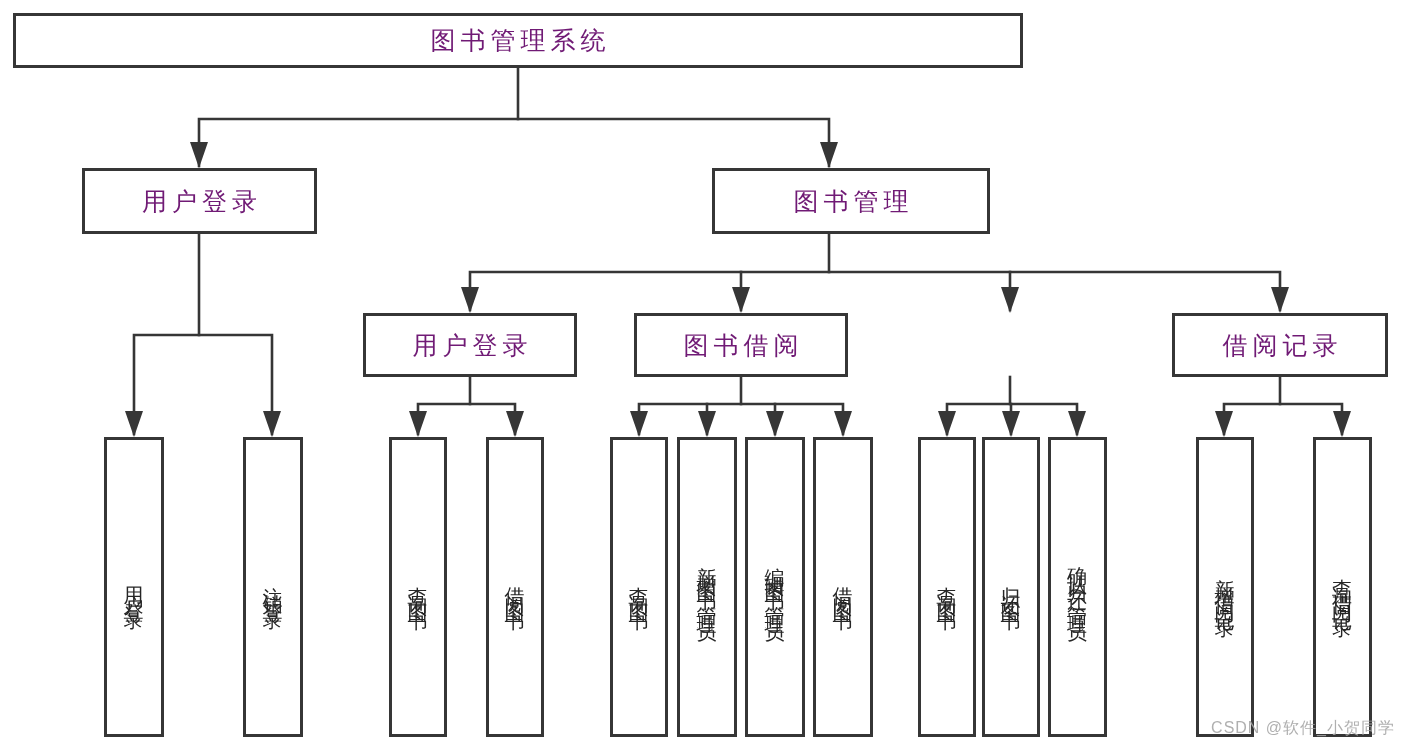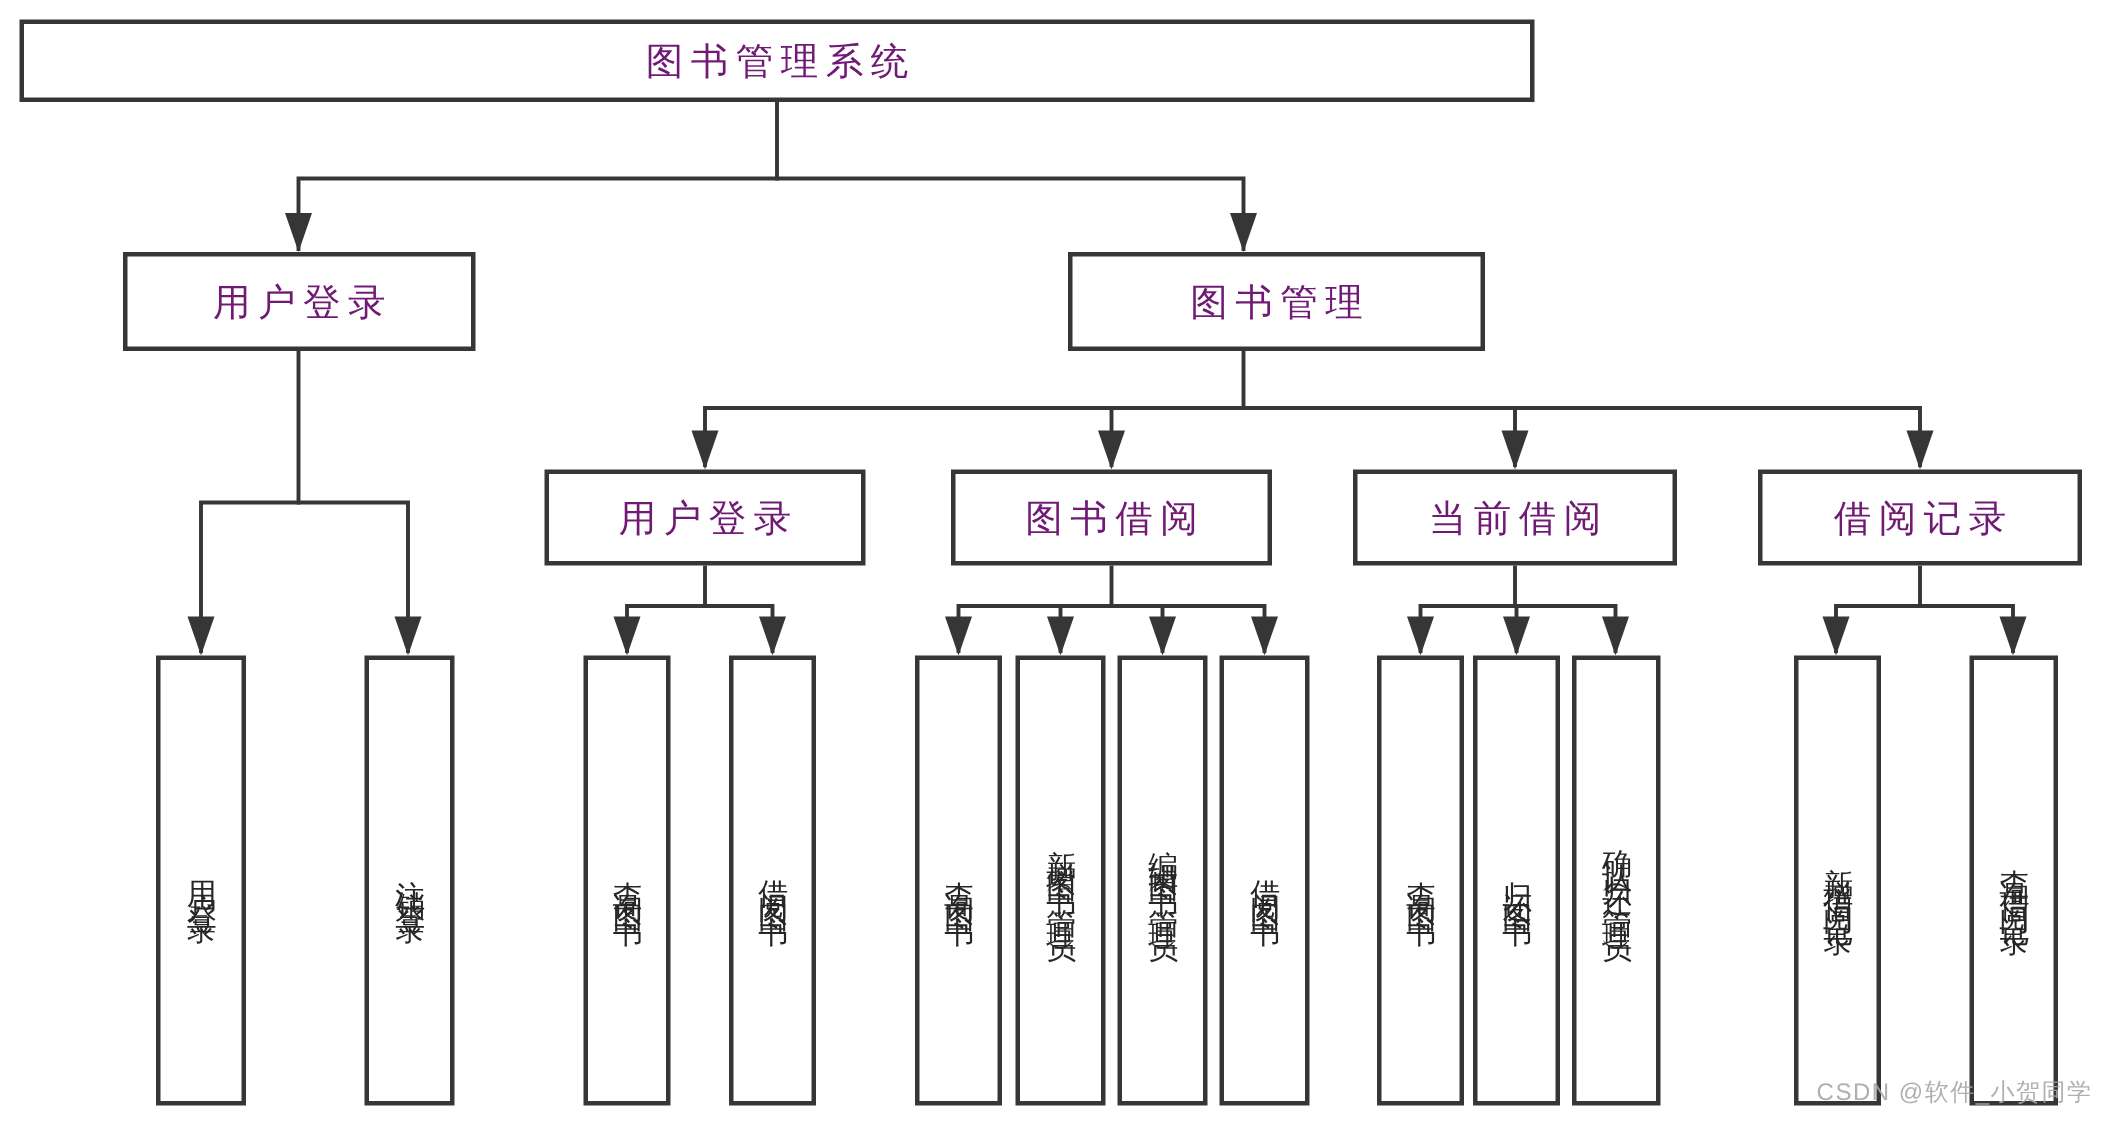--- a/index.html
+++ b/index.html
@@ -114,23 +114,20 @@
   <div class="node h-node" style="left:712px;top:168px;width:278px;height:66px;">
     <span class="lbl">图书管理</span>
   </div>
 
   <div class="node h-node" style="left:363px;top:313px;width:214px;height:64px;">
     <span class="lbl">用户登录</span>
   </div>
   <div class="node h-node" style="left:634px;top:313px;width:214px;height:64px;font-family:Liberation Serif, serif;">
     <span class="lbl">图书借阅</span>
   </div>
-  <div class="node h-node" style="left:902px;top:313px;width:216px;height:64px;">
-    <span class="lbl">当前借阅</span>
-  </div>
   <div class="node h-node" style="left:1172px;top:313px;width:216px;height:64px;">
     <span class="lbl">借阅记录</span>
   </div>
 
   <div class="node v-node" style="left:104px;top:437px;width:60px;height:300px;">
     <span class="lbl">用户登录</span>
   </div>
   <div class="node v-node" style="left:243px;top:437px;width:60px;height:300px;">
     <span class="lbl">注销登录</span>
   </div>

